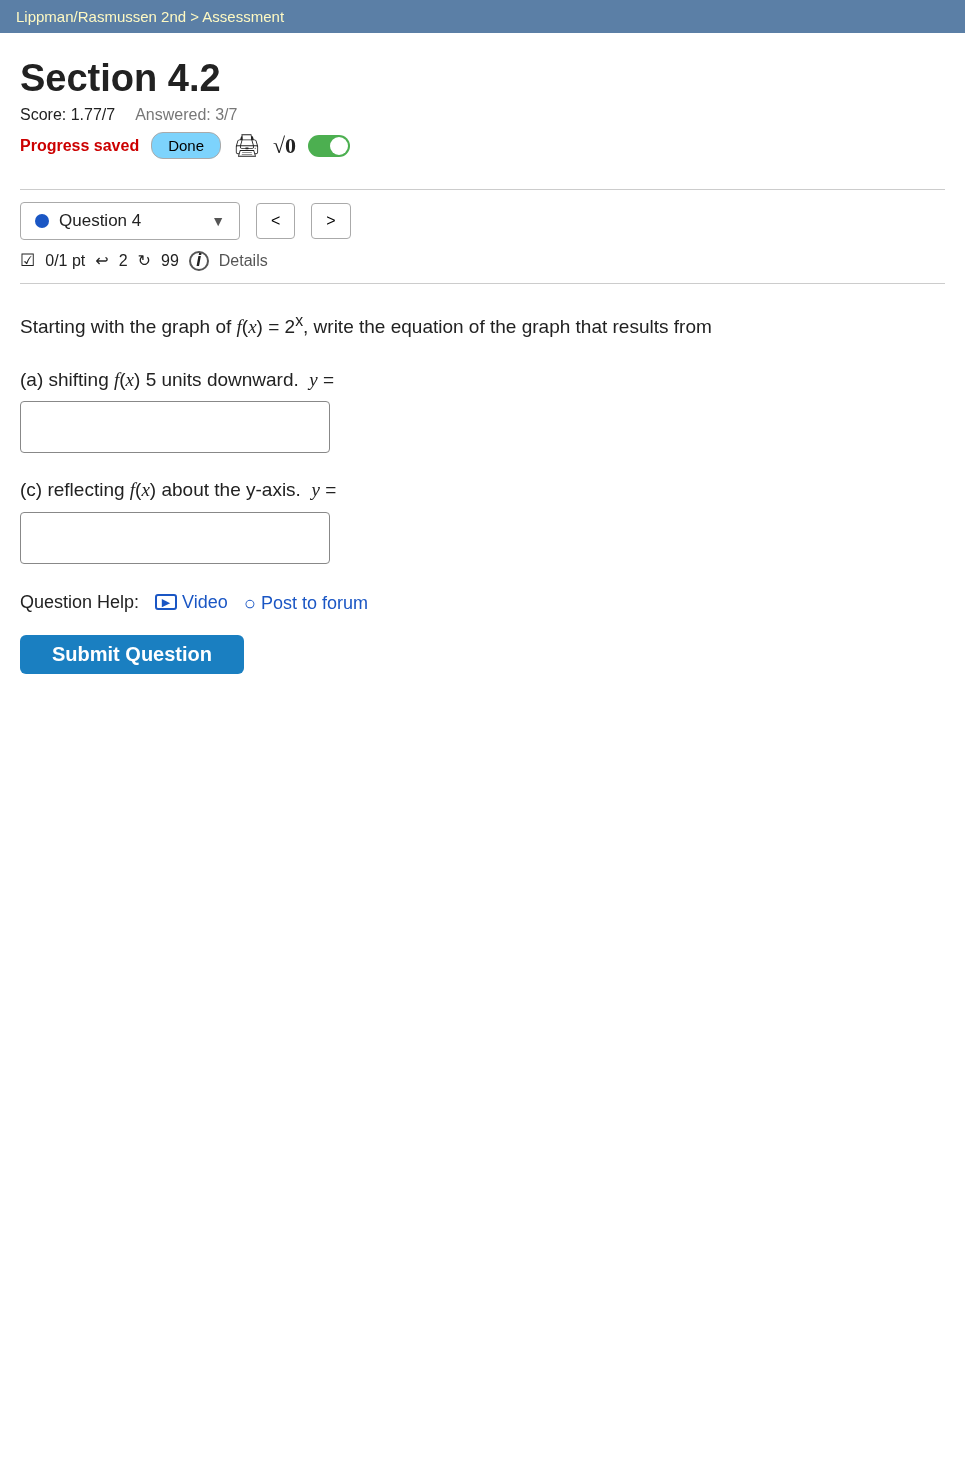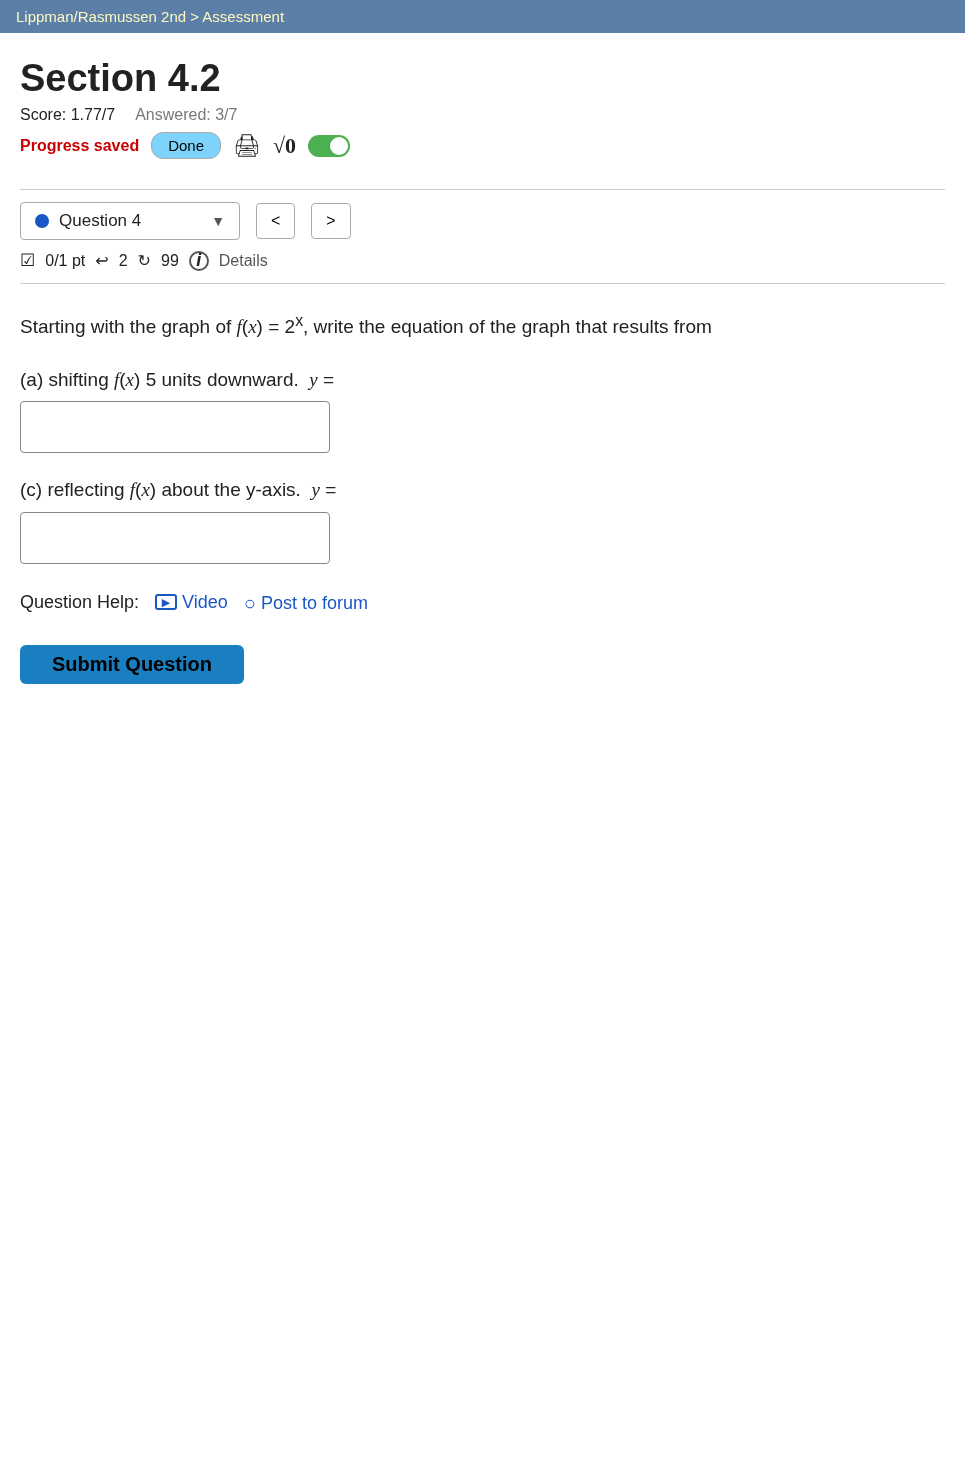--- a/index.html
+++ b/index.html
@@ -230,23 +230,23 @@
       border: 2px solid #1a56c4;
       border-radius: 3px;
       display: inline-flex;
       align-items: center;
       justify-content: center;
       font-size: 11px;
       color: #1a56c4;
     }
 
     .submit-btn {
-      margin-top: 30px;
+      margin-top: 20px;
       background: #1a7fc1;
-      color: #000000;
+      color: #ffffff;
       border: none;
       border-radius: 6px;
       padding: 8px 32px;
       font-size: 20px;
       font-weight: bold;
       cursor: pointer;
     }
 
     
     .math {

